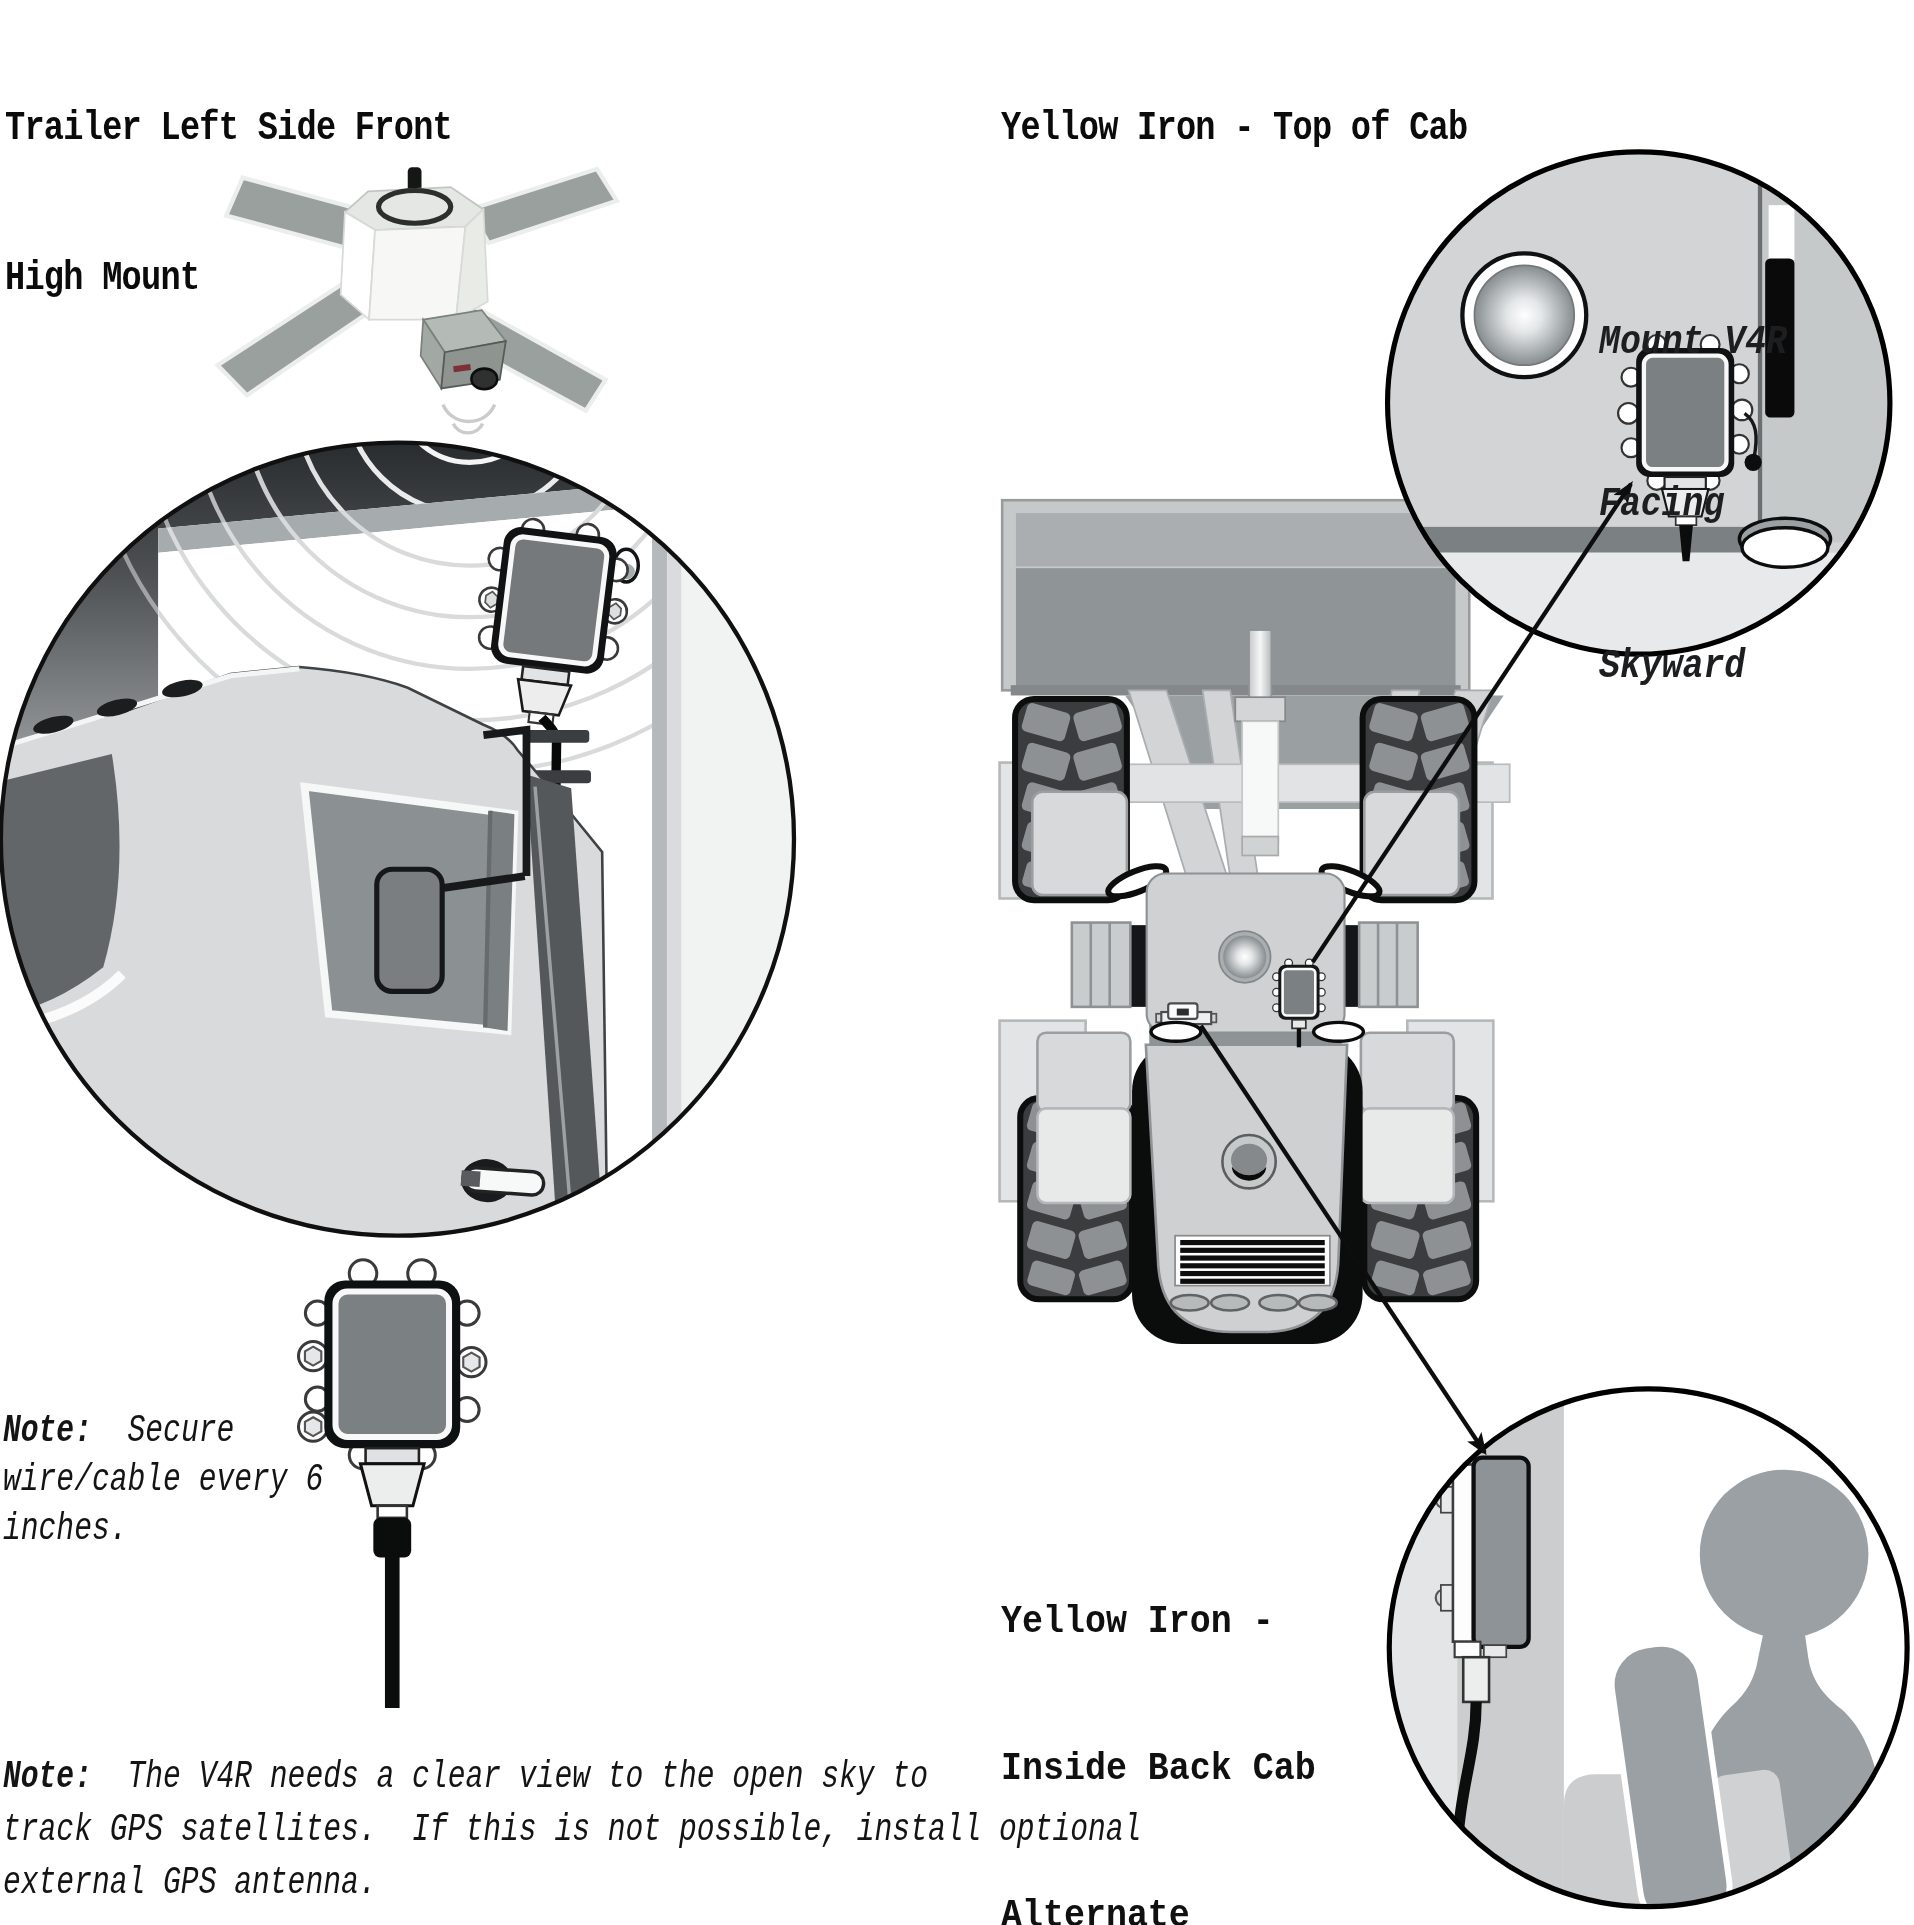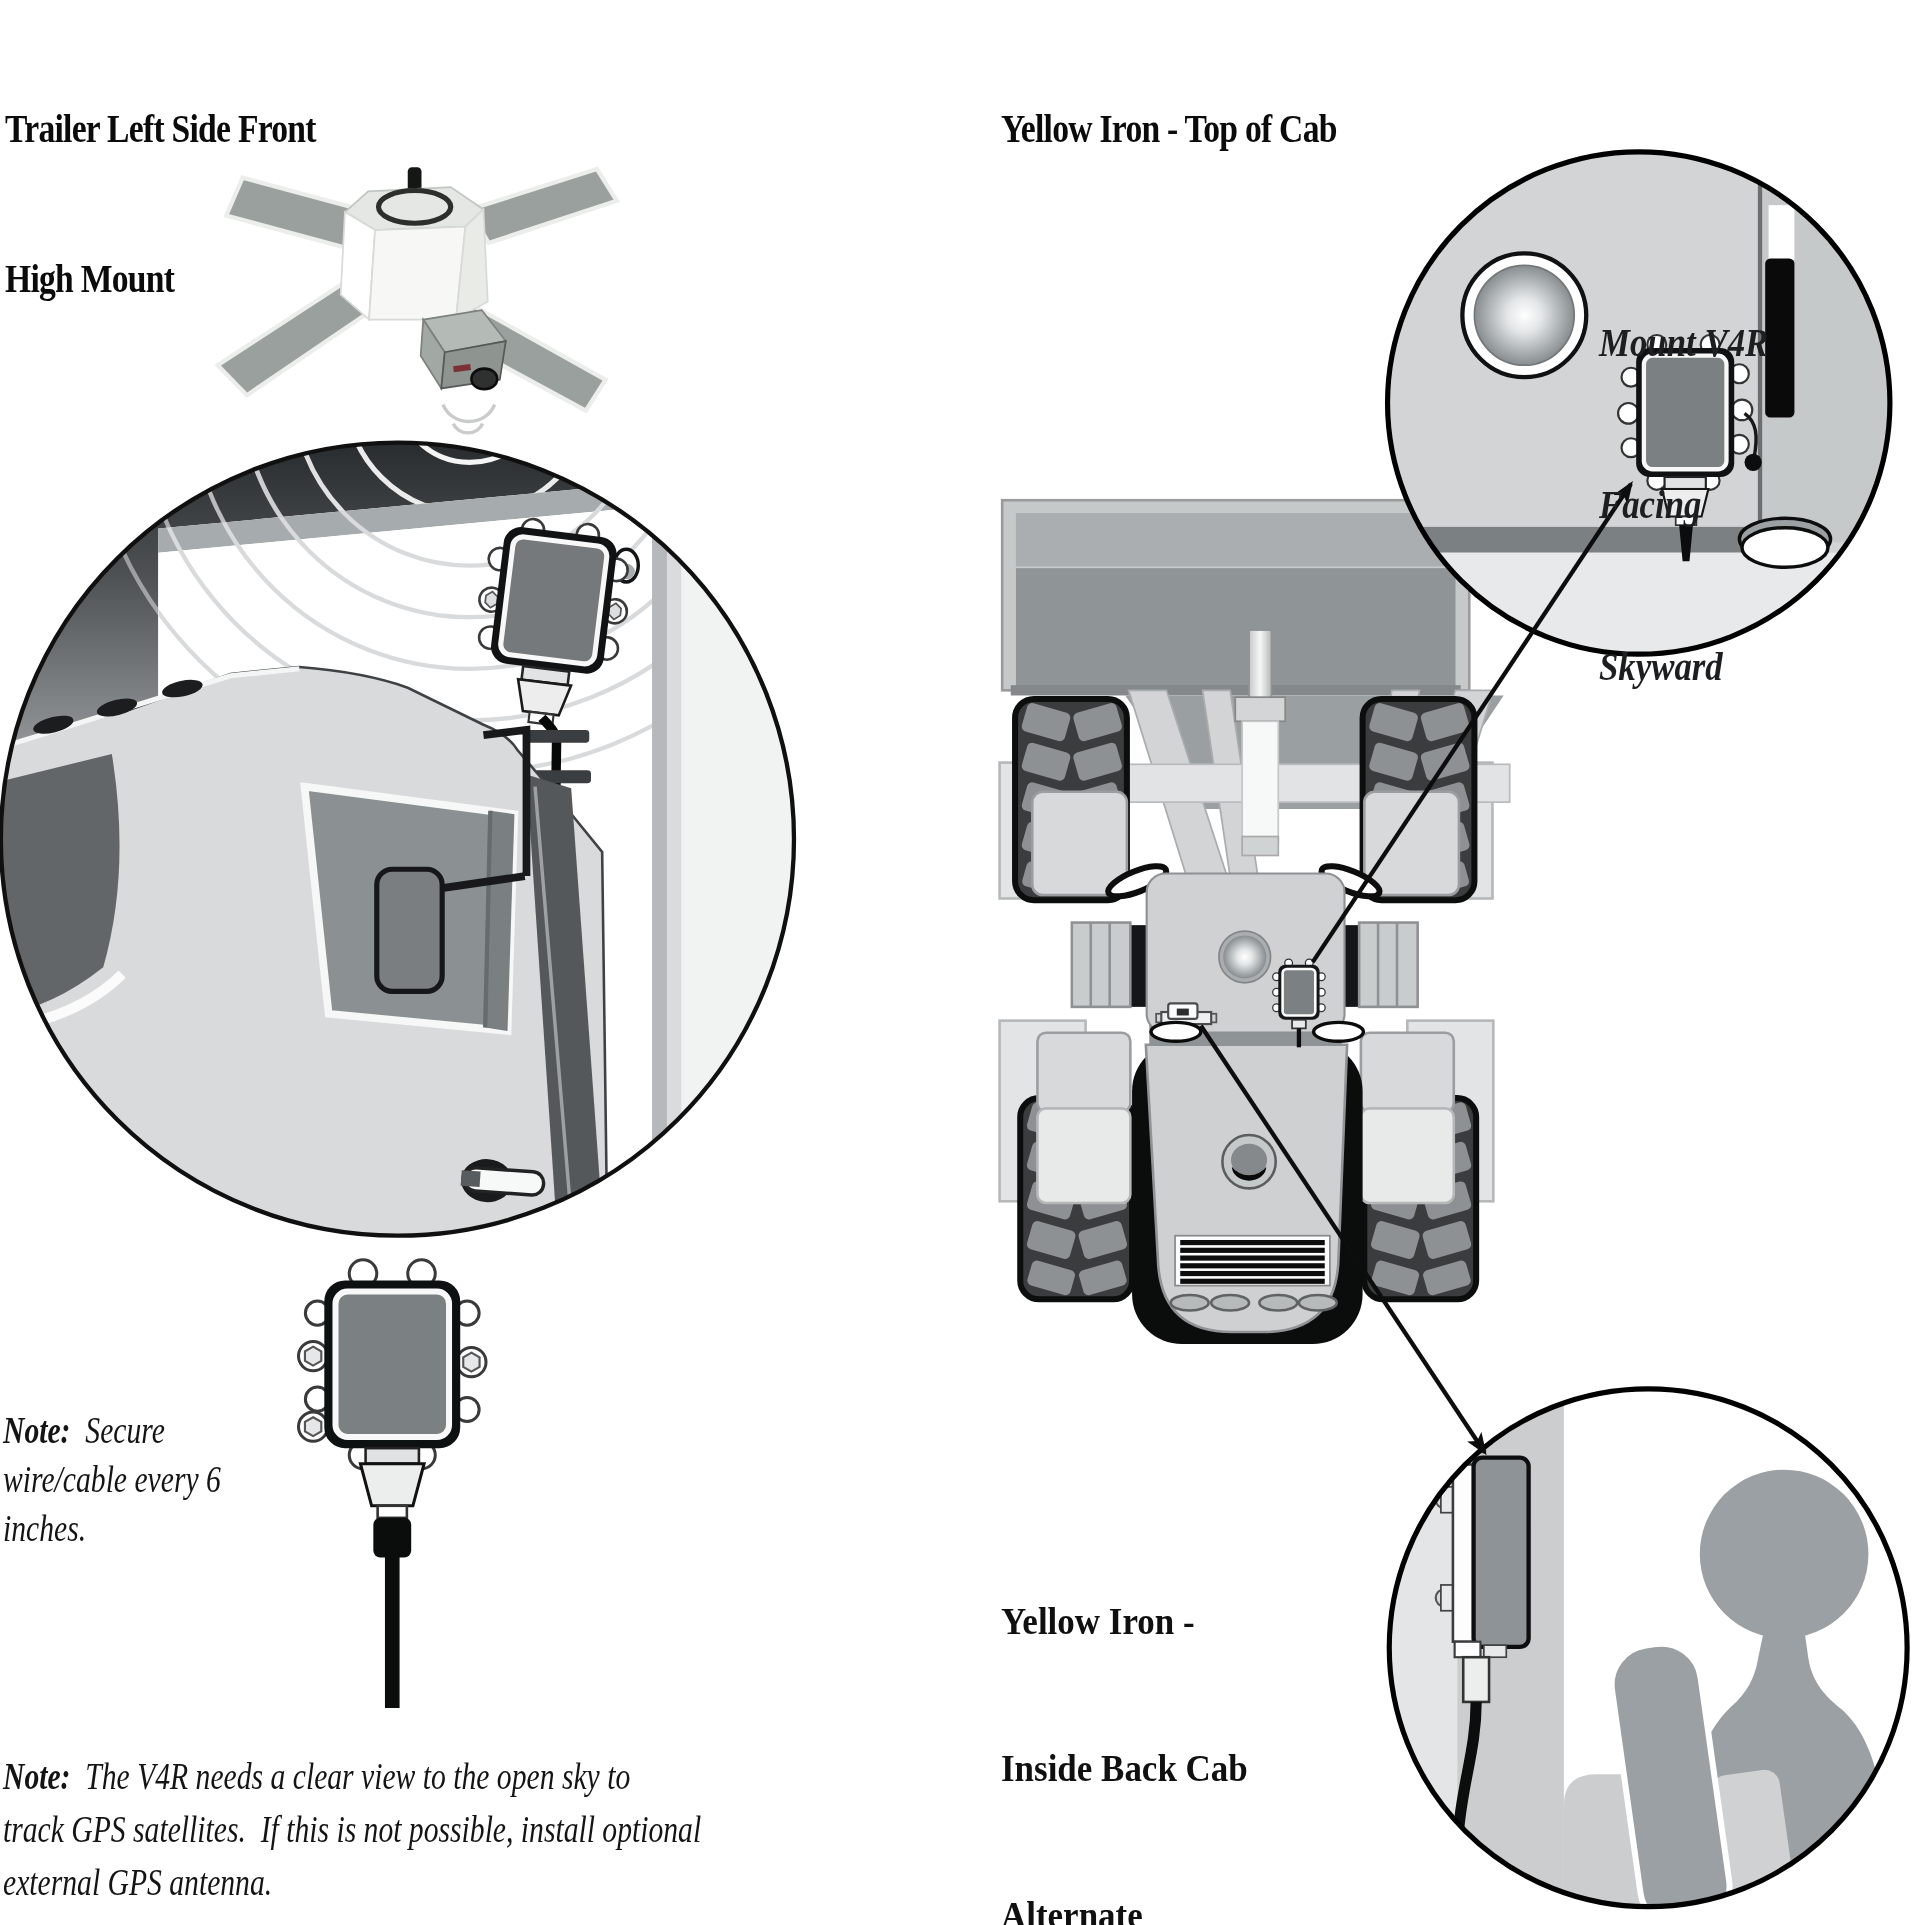--- a/index.html
+++ b/index.html
@@ -1,17 +1,17 @@
 <!DOCTYPE html>
 <html style="font-size:13.8px"><head>
 <meta charset="utf-8">
 <style>
   html,body{margin:0;padding:0;background:#ffffff;}
   #page{position:relative;width:1914px;height:1926px;background:#ffffff;overflow:hidden;
-        font-family:Liberation Serif, serif;color:#0d0d0d;}
+        font-family:Liberation Mono, monospace;color:#0d0d0d;}
   #art{position:absolute;left:0;top:0;}
   .abs{position:absolute;}
   .h-title{font-weight:700;font-size:41px;line-height:50px;letter-spacing:-0.9px;
            transform:scaleX(.82);transform-origin:0 0;white-space:pre;color:#0b0b0b;}
   .note{font-style:italic;font-size:38px;line-height:49px;transform:scaleX(.78);
         transform-origin:0 0;color:#141414;}
   .note .ln{white-space:pre;}
   .note .nlabel{font-weight:700;}
   #note-gps{line-height:53px;}
   .callout{font-style:italic;font-weight:700;font-size:40px;line-height:54px;

